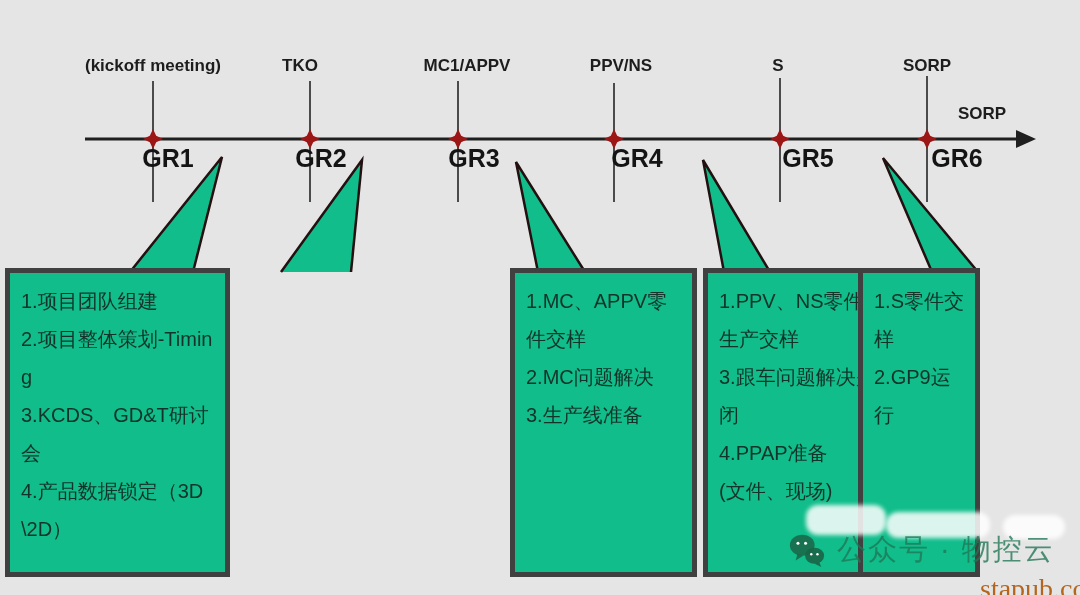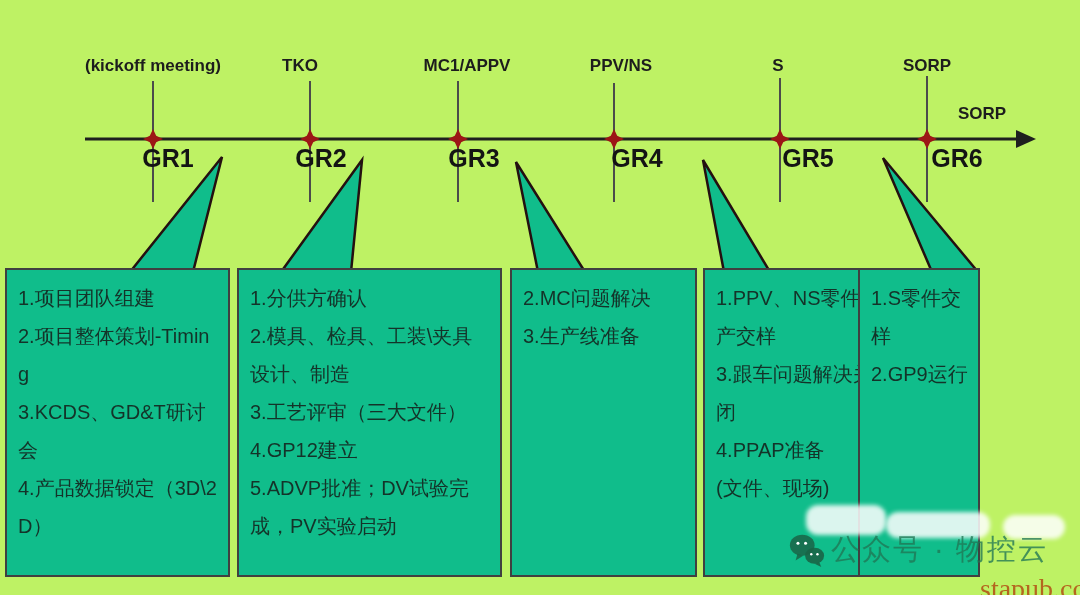--- a/index.html
+++ b/index.html
@@ -1,42 +1,42 @@
 <!DOCTYPE html>
 <html><head>
 <meta charset="utf-8">
 <style>
   html,body{margin:0;padding:0;background:#ffffff;}
   .canvas{
-    position:relative;width:1080px;height:595px;background:#bef264;overflow:hidden;
+    position:relative;width:1080px;height:595px;background:#e5e5e5;overflow:hidden;
     font-family:"Liberation Sans", sans-serif;
   }
   .overlay{position:absolute;left:0;top:0;width:1080px;height:595px;}
   .ms{
     position:absolute;top:56px;transform:translateX(-50%);
     font-weight:bold;font-size:17px;color:#1d1d1d;white-space:nowrap;
   }
   .ms.end{transform:none;top:104px;}
   .gr{
     position:absolute;top:144px;transform:translateX(-50%);
     font-weight:bold;font-size:25px;color:#141414;white-space:nowrap;margin-left:21px;
   }
   .box{
     position:absolute;top:268px;height:309px;box-sizing:border-box;
-    background:#10bd8b;border:2px solid #404040;
+    background:#10bd8b;border:5px solid #404040;
     padding:9px 8px 8px 11px;color:#143329;
     font-size:20px;line-height:38px;font-weight:500;
   }
   .bi{word-break:break-all;}
   .smudge{
     position:absolute;background:rgba(255,255,255,0.85);
     border-radius:12px;filter:blur(2px);
   }
   .watermark{
-    position:absolute;left:788px;top:530px;display:flex;align-items:center;gap:5px;
+    position:absolute;left:788px;top:530px;display:flex;align-items:center;gap:11px;
     color:rgba(32,118,84,0.78);font-size:29px;font-weight:500;
     letter-spacing:2px;white-space:nowrap;
   }
   .site{
     position:absolute;left:980px;top:573px;
     font-family:"Liberation Serif", serif;font-size:28px;color:#b4661f;white-space:nowrap;
   }
 </style>
 </head>
 <body>
@@ -87,29 +87,23 @@
   <div class="gr" style="left:787px">GR5</div>
   <div class="gr" style="left:936px">GR6</div>
 
   <div class="box" style="left:5px;width:225px">
     <div class="bi">1.项目团队组建</div>
     <div class="bi">2.项目整体策划-Timing</div>
     <div class="bi">3.KCDS、GD&amp;T研讨会</div>
     <div class="bi">4.产品数据锁定（3D\2D）</div>
   </div>
 
-  <div class="box" style="left:237px;width:265px">
-    <div class="bi">1.分供方确认</div>
-    <div class="bi">2.模具、检具、工装\夹具设计、制造</div>
-    <div class="bi">3.工艺评审（三大文件）</div>
-    <div class="bi">4.GP12建立</div>
-    <div class="bi">5.ADVP批准；DV试验完成，PV实验启动</div>
-  </div>
 
   <div class="box" style="left:510px;width:187px">
+    <div class="bi">1.MC、APPV零件交样</div>
     <div class="bi">2.MC问题解决</div>
     <div class="bi">3.生产线准备</div>
   </div>
 
   <div class="box" style="left:703px;width:190px">
     <div class="bi">1.PPV、NS零件生产交样</div>
     <div class="bi">3.跟车问题解决关闭</div>
     <div class="bi">4.PPAP准备</div>
     <div class="bi">(文件、现场)</div>
   </div>

